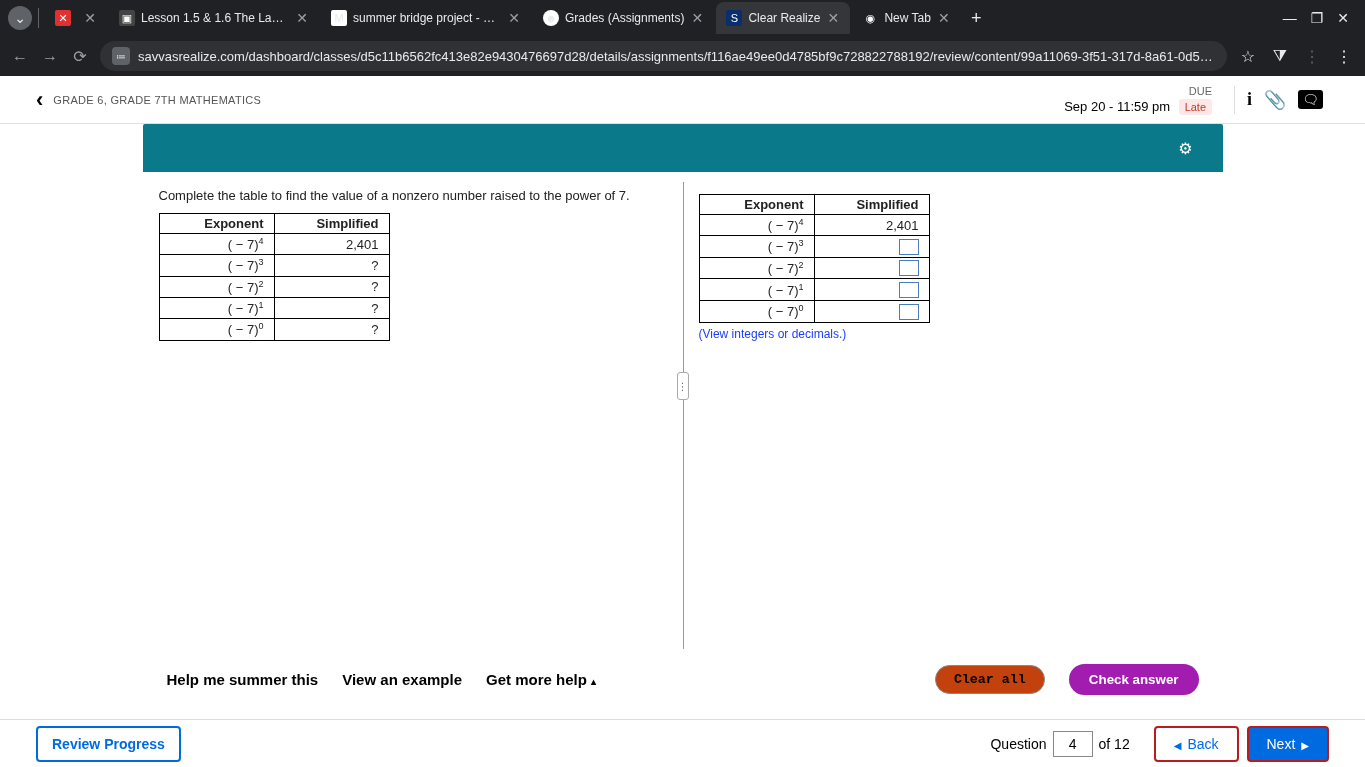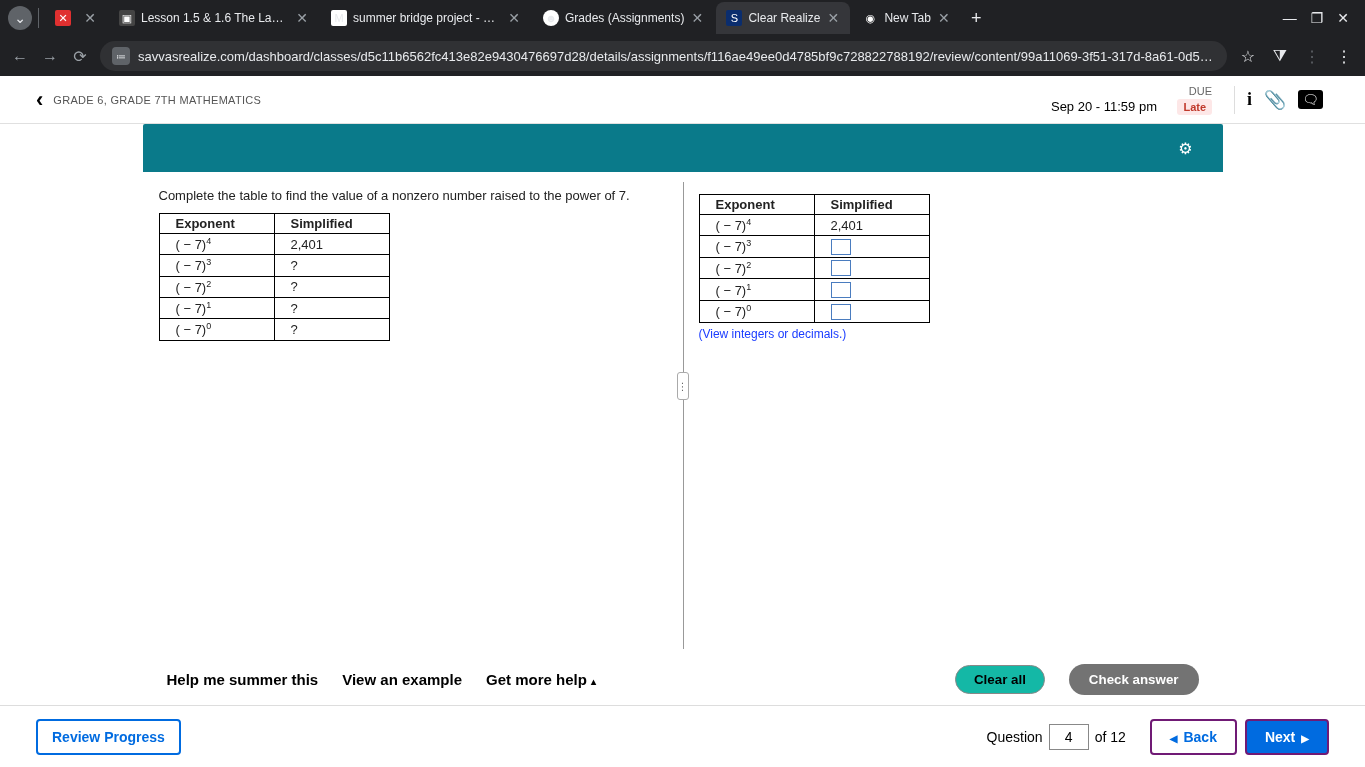--- a/index.html
+++ b/index.html
@@ -31,59 +31,59 @@
 
 
 .savvas-header { display: flex; align-items: center; padding: 8px 36px; border-bottom: 1px solid #e0e0e0; height: 48px; }
 .savvas-header .back { font-size: 22px; font-weight: bold; margin-right: 10px; cursor: pointer; }
 .savvas-header .title-block { flex: 1; }
 .savvas-header .class-label { font-size: 11px; color: #555; letter-spacing: 0.3px; }
 .savvas-header .assign-title { font-size: 16px; font-weight: 400; }
 .savvas-header .due-block { text-align: right; margin-right: 16px; }
 .savvas-header .due-label { font-size: 11px; color: #666; }
 .savvas-header .due-date { font-size: 13px; }
-.savvas-header .late-badge { display: inline-block; background: #fde7e7; color: #c0392b; font-size: 11px; padding: 2px 6px; border-radius: 3px; margin-left: 16px; font-weight: bold; }
+.savvas-header .late-badge { display: inline-block; background: #fde7e7; color: #c0392b; font-size: 11px; padding: 2px 6px; border-radius: 3px; margin-left: 4px; }
 .savvas-header .hdr-icon { font-size: 18px; margin: 0 6px; cursor: pointer; }
 .hdr-sep { width: 1px; height: 28px; background: #ddd; margin: 0 6px; }
 
 
 .main-area { position: relative; height: calc(100% - 48px - 58px); padding: 0 0 0 0; }
 .content-wrap { margin: 0 auto; width: 1080px; height: 100%; position: relative; }
 .teal-bar { background: #0a7a8a; height: 48px; border-radius: 2px 2px 0 0; display: flex; align-items: center; justify-content: flex-end; padding: 0 30px; color: #fff; }
 .teal-bar .gear { font-size: 16px; }
 
 .question-body { display: flex; height: calc(100% - 48px - 60px); position: relative; }
 .left-panel { width: 50%; padding: 16px; font-size: 13px; color: #222; }
 .right-panel { width: 50%; padding: 16px; font-size: 13px; color: #222; }
 .divider { position: absolute; left: 50%; top: 10px; bottom: 0; width: 1px; background: #999; }
 .divider-handle { position: absolute; left: 50%; top: 200px; transform: translateX(-50%); width: 12px; height: 28px; background: #fff; border: 1px solid #aaa; border-radius: 3px; display: flex; align-items: center; justify-content: center; font-size: 10px; color: #666; }
 .prompt-text { margin-bottom: 10px; }
 
 table.exptable { border-collapse: collapse; margin-top: 6px; }
-table.exptable th, table.exptable td { border: 1px solid #000; padding: 2px 16px; font-size: 13px; text-align: left; font-weight: normal; }
+table.exptable th, table.exptable td { border: 1px solid #000; padding: 2px 10px; font-size: 13px; text-align: right; font-weight: normal; }
 table.exptable th { font-weight: bold; }
 .expo sup { font-size: 9px; }
 .input-cell { width: 20px; height: 16px; border: 1px solid #4a7cbf; display: inline-block; vertical-align: middle; }
 .hint-text { color: #1a3cff; font-size: 12px; margin-top: 4px; }
 
 
 .help-bar { height: 60px; display: flex; align-items: center; padding: 0 24px; gap: 24px; font-size: 15px; font-weight: bold; }
 .help-bar .help-item { cursor: pointer; }
 .help-bar .spacer { flex: 1; }
-.help-bar .clear-btn { border: 1px solid #888; border-radius: 20px; padding: 6px 18px; font-weight: bold; cursor: pointer; background: #14b8a6; }
-.help-bar .check-btn { border: none; border-radius: 20px; padding: 8px 20px; font-weight: bold; color: #fff; background: #737373; cursor: pointer; }
+.help-bar .clear-btn { border: 1px solid #888; border-radius: 20px; padding: 6px 18px; font-weight: bold; cursor: pointer; background: #c2410c; font-family: Liberation Mono, monospace; }
+.help-bar .check-btn { border: none; border-radius: 20px; padding: 8px 20px; font-weight: bold; color: #fff; background: #a21caf; cursor: pointer; }
 .caret-up::after { content: "▴"; font-size: 10px; margin-left: 4px; }
 
 
-.footer { position: absolute; bottom: 0; left: 0; right: 0; height: 62px; border-top: 1px solid #ddd; display: flex; align-items: center; padding: 0 36px; background: #fff; }
+.footer { position: absolute; bottom: 0; left: 0; right: 0; height: 48px; border-top: 1px solid #ddd; display: flex; align-items: center; padding: 0 36px; background: #fff; }
 .review-btn { border: 2px solid #006be0; color: #006be0; background: #fff; border-radius: 4px; padding: 8px 14px; font-size: 14px; font-weight: bold; cursor: pointer; }
 .footer .spacer { flex: 1; }
 .q-counter { font-size: 14px; margin-right: 16px; display: flex; align-items: center; gap: 6px; }
 .q-input { width: 40px; height: 26px; border: 1px solid #888; text-align: center; font-size: 14px; }
-.nav-btn { border: 2px solid #701a75; color: #006be0; background: #fff; border-radius: 4px; padding: 8px 18px; font-size: 14px; font-weight: bold; cursor: pointer; margin-left: 8px; }
+.nav-btn { border: 2px solid #b91c1c; color: #006be0; background: #fff; border-radius: 4px; padding: 8px 18px; font-size: 14px; font-weight: normal; cursor: pointer; margin-left: 8px; }
 .nav-btn.primary { background: #006be0; color: #fff; }
 .tri-left::before { content: "◀"; font-size: 10px; margin-right: 6px; }
 .tri-right::after { content: "▶"; font-size: 10px; margin-left: 6px; }
 
 .fav-red { background: #e03030; color: #fff; border-radius: 2px; }
 .fav-img { background: #444; color: #fff; border-radius: 2px; }
 .fav-gm { background: #fff; border-radius: 2px; }
 .fav-sch { background: #fff; border-radius: 50%; }
 .fav-sav { background: #0a2d6e; color: #fff; border-radius: 2px; }
 .fav-chr { color: #fff; }

